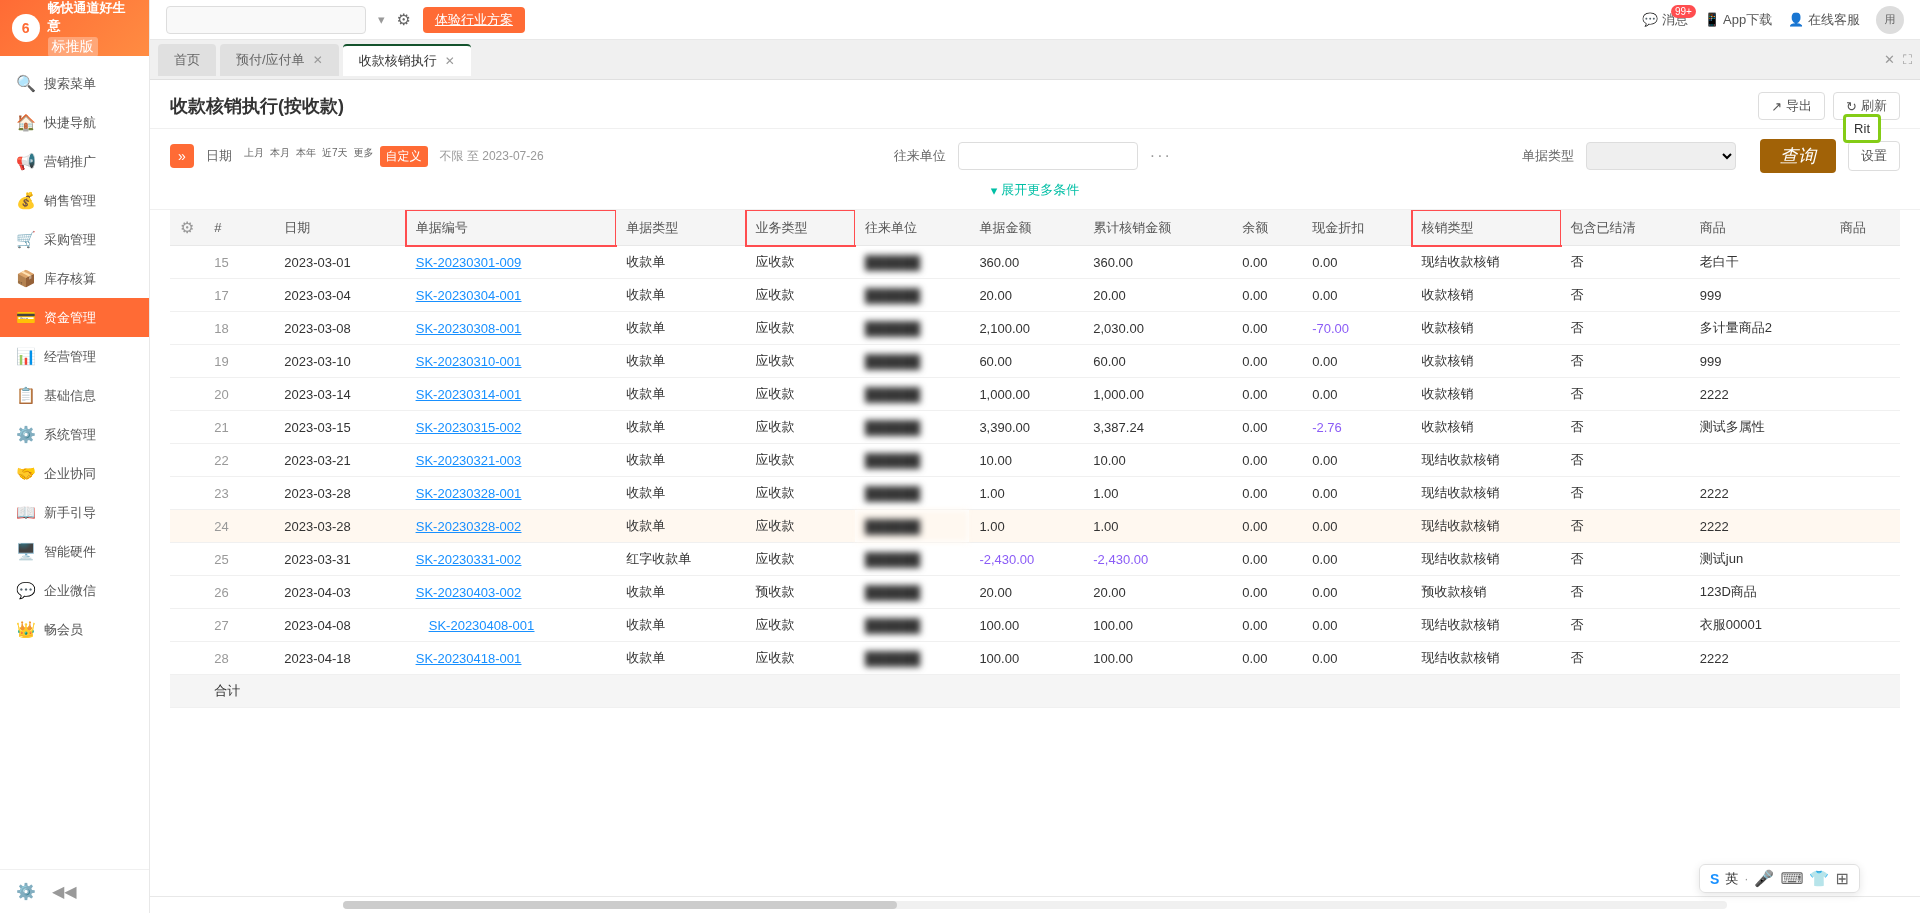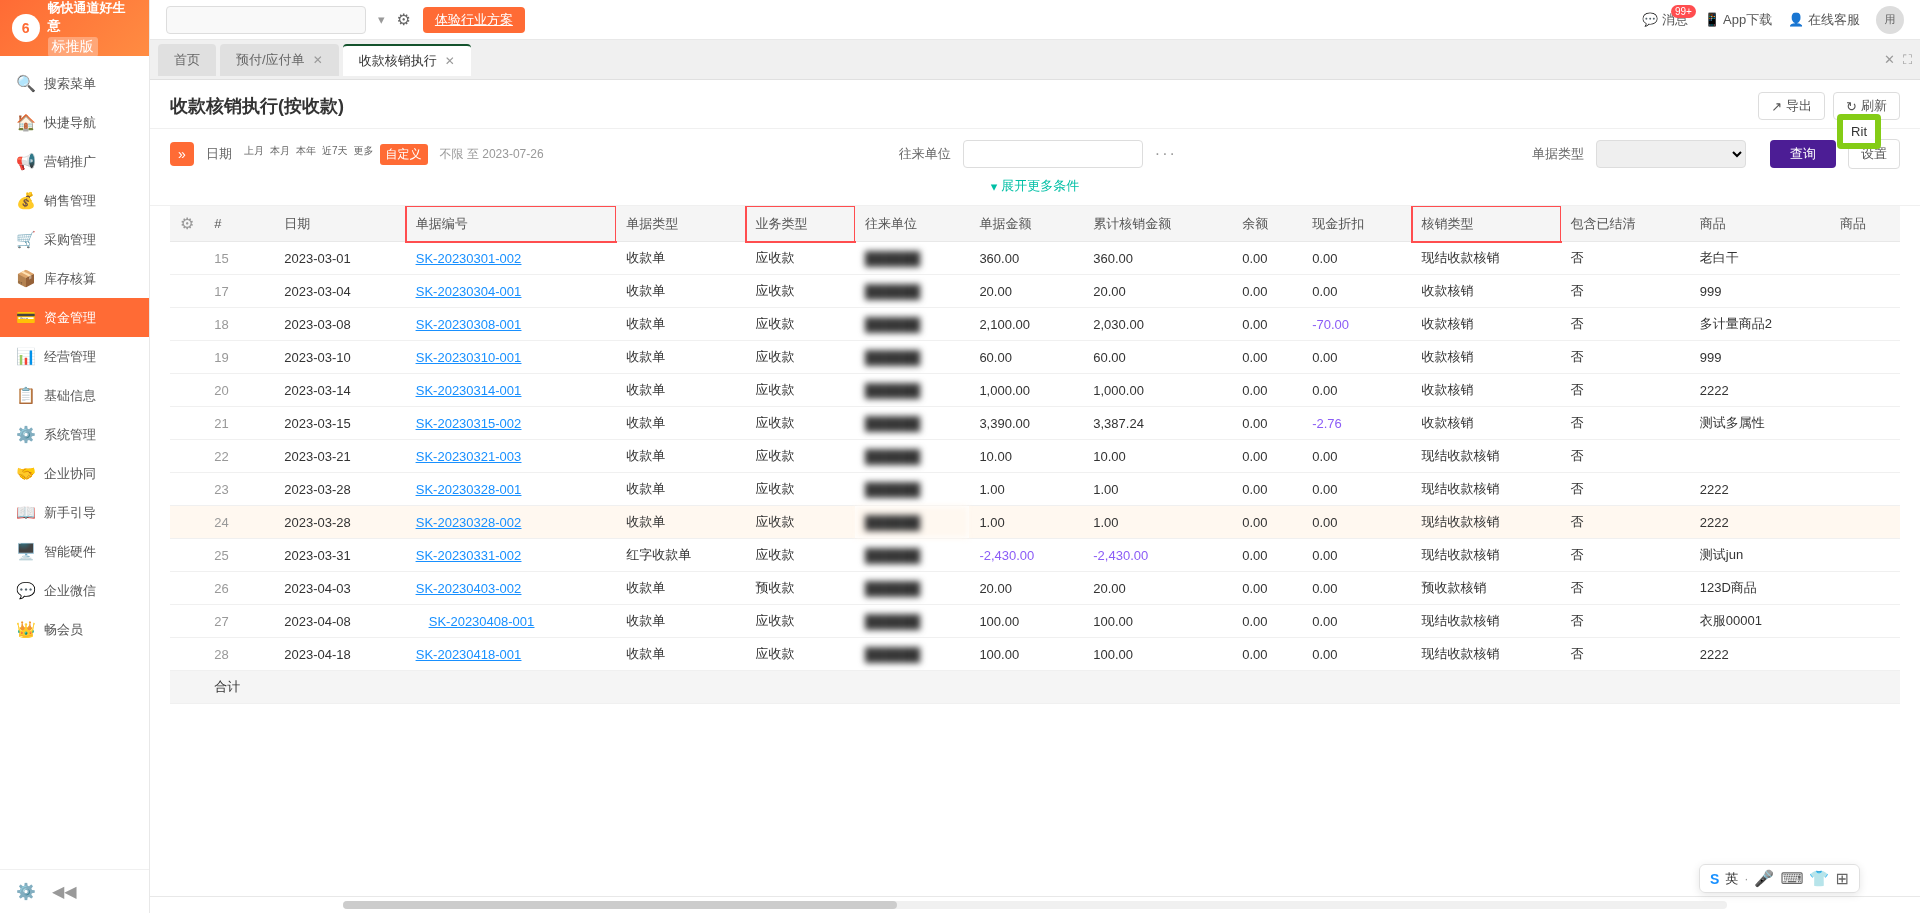--- a/index.html
+++ b/index.html
@@ -55,21 +55,21 @@
     .filter-row { display: flex; align-items: center; gap: 12px; }
     .filter-expand-btn { width: 24px; height: 24px; background: #ff6b35; color: #fff; border: none; border-radius: 4px; cursor: pointer; display: flex; align-items: center; justify-content: center; font-size: 14px; }
     .filter-label { color: #666; font-size: 13px; white-space: nowrap; }
     .filter-date-links { display: flex; gap: 6px; }
     .filter-date-link { color: #666; cursor: pointer; font-size: 10px; }
     .filter-custom-btn { background: #ff6b35; color: #fff; border: none; border-radius: 3px; padding: 2px 6px; font-size: 12px; cursor: pointer; }
     .filter-date-range { color: #999; font-size: 12px; }
     .filter-input { height: 28px; border: 1px solid #ddd; border-radius: 4px; padding: 0 8px; font-size: 12px; min-width: 180px; }
     .filter-dots { color: #999; font-size: 16px; cursor: pointer; letter-spacing: 2px; }
     .filter-type-select { height: 28px; border: 1px solid #ddd; border-radius: 4px; padding: 0 8px; font-size: 12px; min-width: 150px; }
-    .btn-query { background: #4c1d95; color: #fff; border: none; border-radius: 4px; padding: 5px 20px; cursor: pointer; font-size: 13px; }
+    .btn-query { background: #a16207; color: #fff; border: none; border-radius: 4px; padding: 5px 20px; cursor: pointer; font-size: 18px; font-style: italic; }
     .btn-settings { background: #fff; color: #555; border: 1px solid #ddd; border-radius: 4px; padding: 5px 12px; cursor: pointer; font-size: 13px; }
     .filter-expand { display: flex; align-items: center; gap: 4px; color: #00bfa5; cursor: pointer; font-size: 13px; margin: 0 auto; }
 
     
     .table-container { flex: 1; overflow: auto; padding: 0 20px; }
     table { width: 100%; border-collapse: collapse; min-width: 1400px; }
     thead tr { background: #f5f5f5; }
     th { padding: 8px 10px; text-align: left; color: #555; font-weight: 500; border-bottom: 1px solid #e8e8e8; white-space: nowrap; font-size: 13px; position: sticky; top: 0; background: #f5f5f5; z-index: 1; }
     td { padding: 7px 10px; border-bottom: 1px solid #f0f0f0; color: #333; font-size: 13px; white-space: nowrap; }
     tr.highlighted td { background: #fff8f0; }
@@ -86,21 +86,21 @@
 
     
     .table-footer { padding: 4px 20px; background: #fff; border-top: 1px solid #e8e8e8; }
 
     
     .ime-bar { position: fixed; bottom: 20px; right: 60px; display: flex; align-items: center; gap: 6px; background: rgba(255,255,255,0.95); border: 1px solid #e0e0e0; border-radius: 6px; padding: 4px 10px; box-shadow: 0 2px 8px rgba(0,0,0,0.1); z-index: 999; }
     .ime-logo { color: #1890ff; font-weight: bold; font-size: 14px; }
     .ime-icon { font-size: 16px; color: #666; cursor: pointer; }
 
     
-    .rit-badge { position: fixed; top: 114px; right: 39px; background: rgba(255,255,255,0.9); border: 6px solid #84cc16; border-radius: 4px; padding: 4px 8px; font-size: 13px; color: #333; z-index: 998; }
+    .rit-badge { position: fixed; top: 114px; right: 39px; background: rgba(255,255,255,0.9); border: 3px solid #84cc16; border-radius: 4px; padding: 4px 8px; font-size: 13px; color: #333; z-index: 998; }
   </style>
 </head>
 <body>
 
 <div class="sidebar">
   <div class="sidebar-logo">
     <div class="sidebar-logo-icon">6</div>
     <div>
       <div style="color:#fff; font-size:13px; font-weight:600;">畅快通道好生意</div>
       <span class="sidebar-logo-badge">标推版</span>
@@ -289,21 +289,21 @@
             <th>包含已结清</th>
             <th>商品</th>
             <th>商品</th>
           </tr>
         </thead>
         <tbody id="table-body">
         <tr>
               <td></td>
               <td class="row-num">15</td>
               <td>2023-03-01</td>
-              <td class="link"><a class="link" style="cursor: pointer;">SK-20230301-002</a></td>
+              <td class="link"><a class="link" style="cursor: pointer;">SK-20230301-009</a></td>
               <td>收款单</td>
               <td>应收款</td>
               <td style="filter: blur(3px); user-select: none;">██████</td>
               <td>360.00</td>
               <td>360.00</td>
               <td>0.00</td>
               <td>0.00</td>
               <td>现结收款核销</td>
               <td>否</td>
               <td>老白干</td>

